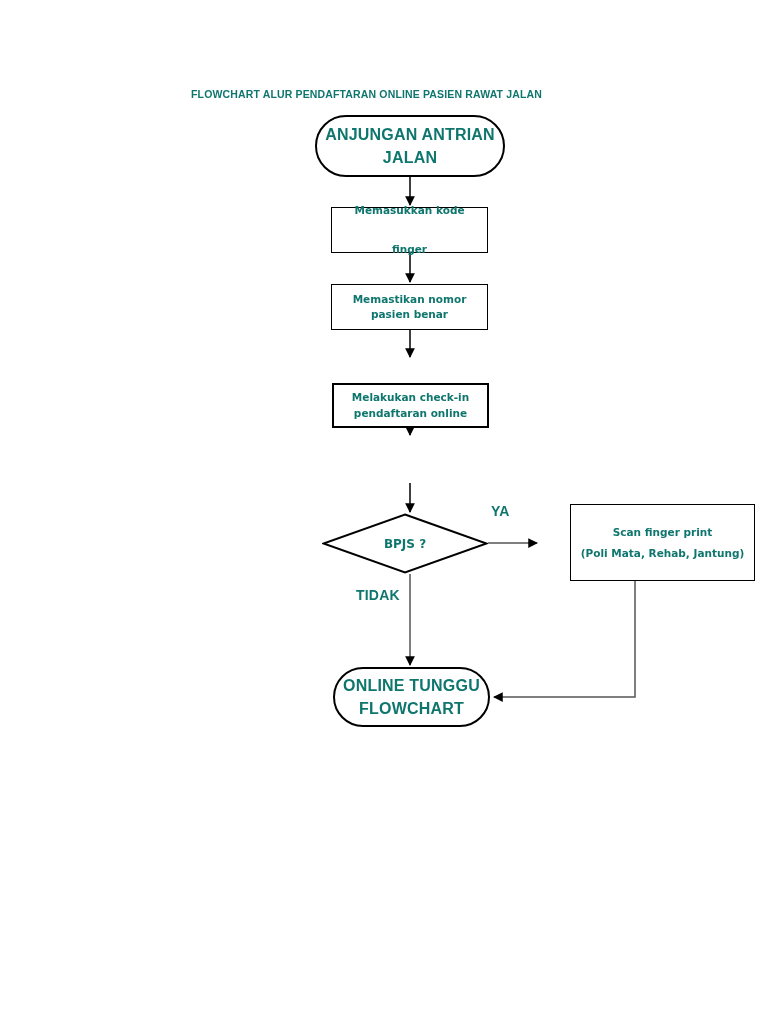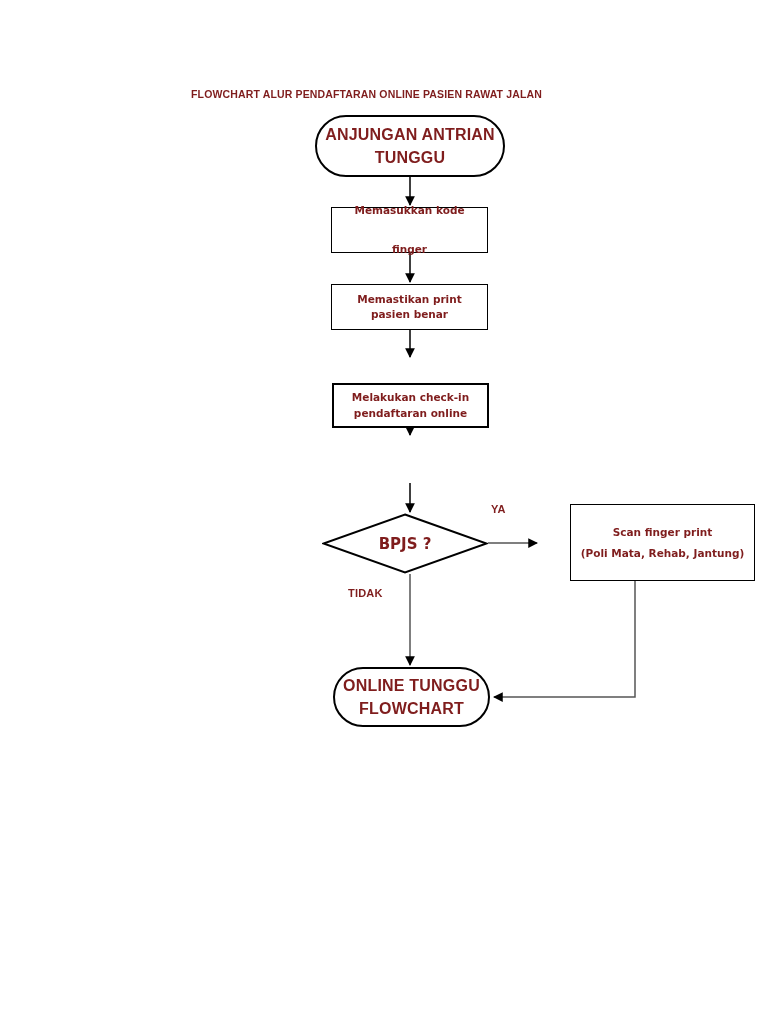--- a/index.html
+++ b/index.html
@@ -7,21 +7,21 @@
     padding: 0;
     background: #ffffff;
   }
   #page {
     position: relative;
     width: 768px;
     height: 1024px;
     background: #ffffff;
     overflow: hidden;
     font-family: "Liberation Sans", sans-serif;
-    color: #7f1d1d;
+    color: #0f766e;
   }
 
   
   #chart-title {
     position: absolute;
     left: 191px;
     top: 88px;
     font-size: 10.5px;
     font-weight: bold;
     letter-spacing: 0.15px;
@@ -87,36 +87,36 @@
   }
   #decision-bpjs .diamond-label {
     position: absolute;
     left: 0;
     top: 0;
     width: 166px;
     height: 61px;
     display: flex;
     align-items: center;
     justify-content: center;
-    font-size: 15px;
+    font-size: 12px;
     font-weight: bold;
     font-family: "DejaVu Sans", sans-serif;
   }
 
   
   .branch-label {
     position: absolute;
-    font-size: 11px;
+    font-size: 14px;
     font-weight: bold;
     font-family: "Liberation Sans", sans-serif;
     white-space: nowrap;
     letter-spacing: 0.2px;
   }
   #label-ya   { left: 491px; top: 503px; }
-  #label-tidak{ left: 348px; top: 587px; }
+  #label-tidak{ left: 356px; top: 587px; }
 
   .node-line { display: block; }
 </style>
 </head>
 <body>
 
 <div id="page">
 
   <div id="chart-title">FLOWCHART ALUR PENDAFTARAN ONLINE PASIEN RAWAT JALAN</div>
 
@@ -139,30 +139,30 @@
 
     <line x1="488" y1="543" x2="537" y2="543" stroke="#555555" stroke-width="1.5" marker-end="url(#arrow)"></line>
 
     <line x1="410" y1="574" x2="410" y2="665" stroke="#555555" stroke-width="1.5" marker-end="url(#arrow)"></line>
 
     <path d="M 635 581 L 635 697 L 494 697" fill="none" stroke="#555555" stroke-width="1.5" marker-end="url(#arrow)"></path>
   </svg>
 
   <div class="node terminator" style="left:315px; top:115px; width:190px; height:62px;">
     <span class="node-line">ANJUNGAN ANTRIAN</span>
-    <span class="node-line">TUNGGU</span>
+    <span class="node-line">JALAN</span>
   </div>
 
   <div class="node process" style="left:331px; top:207px; width:157px; height:46px;gap:23px;">
     <span class="node-line">Memasukkan kode</span>
     <span class="node-line">finger</span>
   </div>
 
   <div class="node process" style="left:331px; top:284px; width:157px; height:46px;">
-    <span class="node-line">Memastikan print</span>
+    <span class="node-line">Memastikan nomor</span>
     <span class="node-line">pasien benar</span>
   </div>
 
   <div class="node process heavy" style="left:332px; top:359px; width:157px; height:45px;">
     <span class="node-line">Melakukan check-in</span>
     <span class="node-line">pendaftaran online</span>
   </div>
 
 
   <div id="decision-bpjs">

